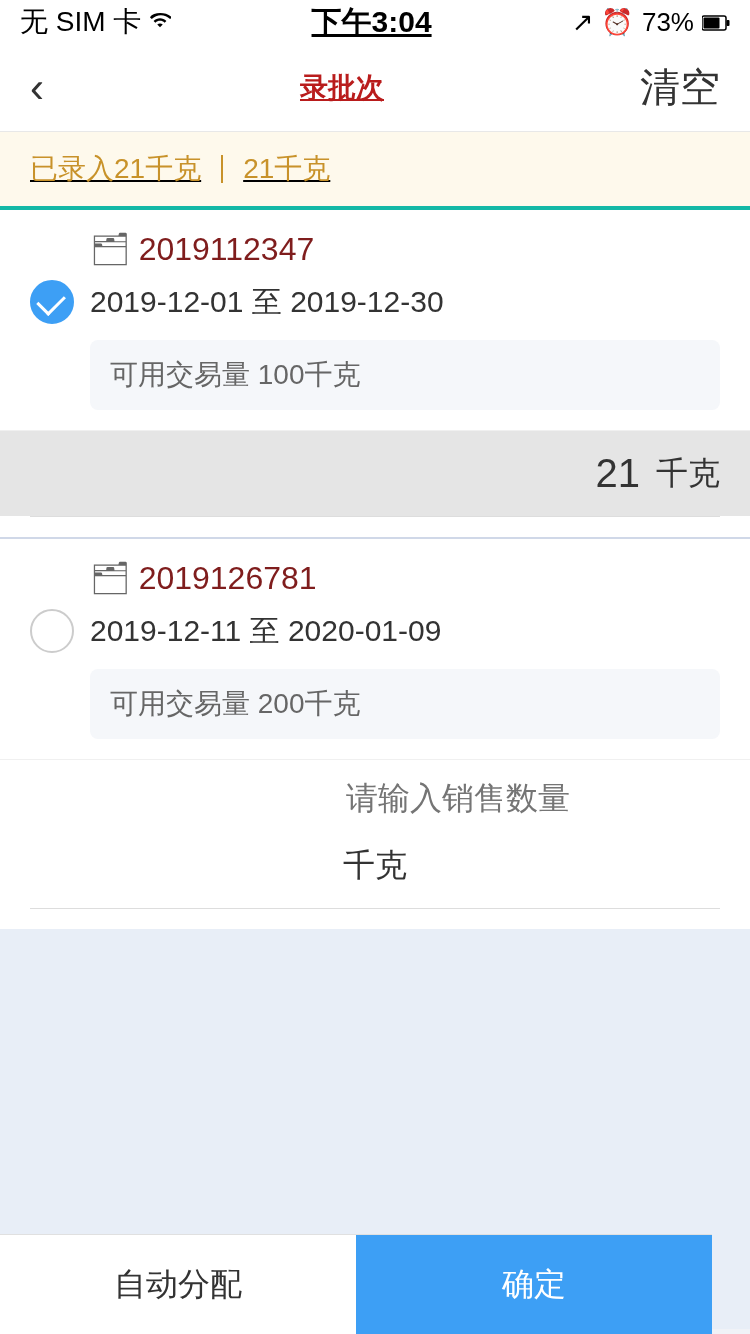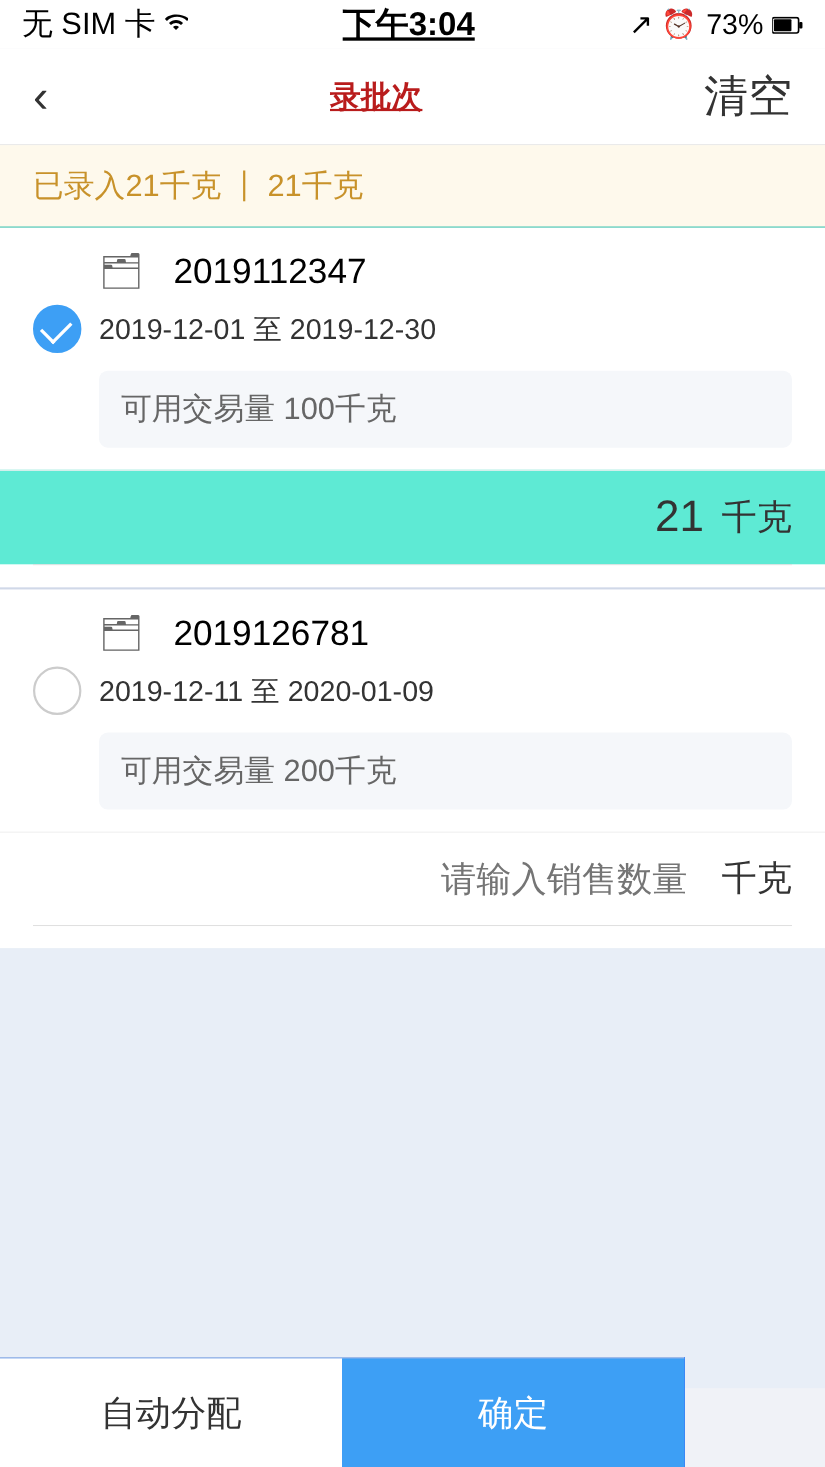--- a/index.html
+++ b/index.html
@@ -72,21 +72,22 @@
       cursor: pointer;
     }
 
     
     .summary-banner {
       background: #fef9ec;
       padding: 18px 30px;
       display: flex;
       align-items: center;
       gap: 20px;
-      border-bottom: 1px solid #14b8a6;
+      border-bottom: 4px solid #14b8a6;
+      text-decoration: underline;
     }
     .summary-label {
       font-size: 28px;
       color: #c8922a;
     }
     .summary-divider {
       width: 2px;
       height: 28px;
       background: #c8922a;
     }
@@ -109,23 +110,22 @@
       gap: 8px;
       padding-left: 60px;
       margin-bottom: 12px;
     }
     .batch-id-icon {
       font-size: 32px;
       color: #666;
     }
     .batch-id-text {
       font-size: 32px;
-      color: #000000;
+      color: #7f1d1d;
       font-weight: 500;
-      margin-left: 19px;
     }
     .batch-date-row {
       display: flex;
       align-items: center;
       gap: 16px;
       margin-bottom: 16px;
     }
     .radio-circle {
       width: 44px;
       height: 44px;
@@ -144,37 +144,37 @@
     .radio-circle.checked::after {
       content: '';
       width: 22px;
       height: 14px;
       border-left: 3px solid #fff;
       border-bottom: 3px solid #fff;
       transform: rotate(-45deg) translateY(-2px);
       display: block;
     }
     .batch-date-text {
-      font-size: 26px;
+      font-size: 30px;
       color: #333;
     }
     .batch-avail-row {
       margin-left: 60px;
       background: #f5f7fa;
       border-radius: 8px;
       padding: 16px 20px;
     }
     .batch-avail-text {
       font-size: 28px;
       color: #666;
     }
 
     
     .quantity-row {
-      background: #5eead4;
+      background: #e5e5e5;
       padding: 20px 30px;
       display: flex;
       align-items: center;
       justify-content: flex-end;
       gap: 16px;
       border-top: 1px solid #f0f0f0;
     }
     .quantity-value {
       font-size: 40px;
       color: #333;
@@ -192,22 +192,23 @@
       margin: 0;
     }
 
     
     .input-row {
       background: #fff;
       padding: 20px 30px;
       display: flex;
       align-items: center;
       justify-content: flex-end;
-      gap: 16px;
+      gap: 27px;
       border-top: 1px solid #f0f0f0;
+      flex-direction: column;
     }
     .input-field {
       font-size: 32px;
       color: #ccc;
       border: none;
       outline: none;
       text-align: right;
       flex: 1;
       background: transparent;
     }
@@ -221,24 +222,24 @@
       background: #e8eef7;
       flex: 1;
       min-height: 400px;
     }
 
     
     .bottom-bar {
       position: fixed;
       bottom: 0;
       left: 0;
-      width: 622px;
+      width: 712px;
       height: 100px;
       display: flex;
-      background: #3b82f6;
+      background: #8b5cf6;
       border-top: 1px solid #e0e0e0;
     }
     .btn-auto {
       flex: 1;
       display: flex;
       align-items: center;
       justify-content: center;
       font-size: 32px;
       color: #333;
       background: #fff;

